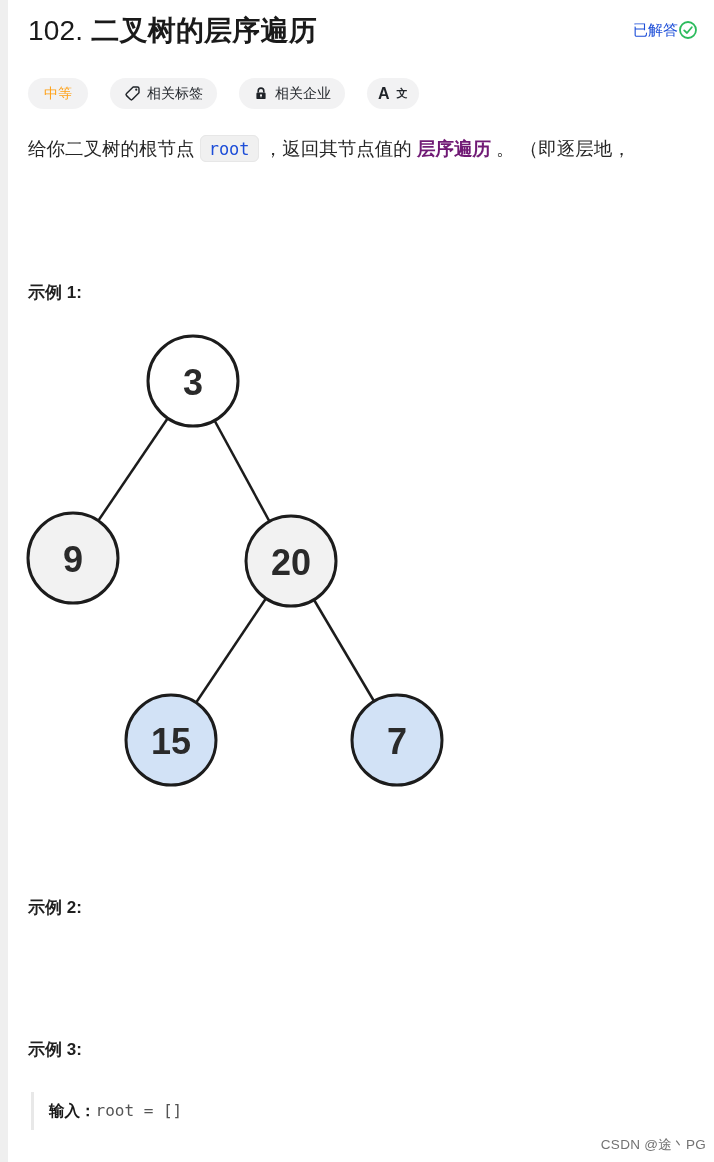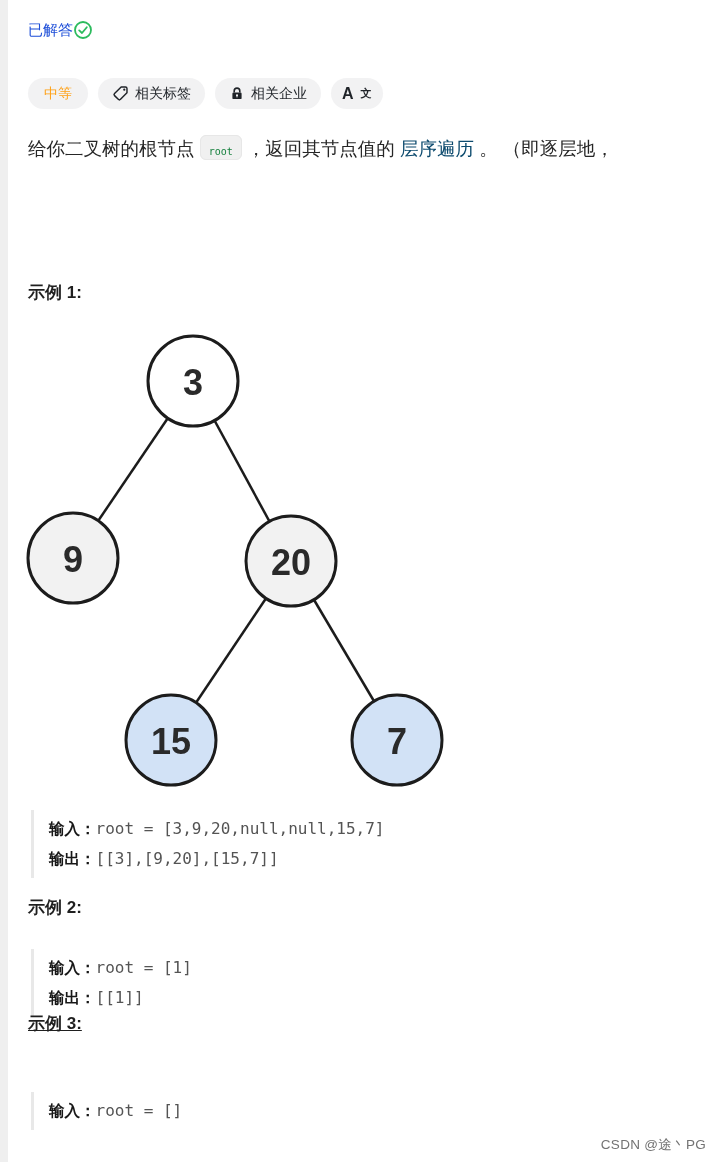--- a/index.html
+++ b/index.html
@@ -9,40 +9,40 @@
 
   .left-strip { position:absolute; left:0; top:0; width:8px; height:1162px; background:#efefef; }
 
   
   .header { position:absolute; left:28px; top:14px; width:670px; display:flex; justify-content:space-between; align-items:flex-start; }
   .title { font-size:28px; line-height:34px; color:#1a1a1a; font-weight:400; letter-spacing:0.2px; }
   .title .ttl { font-weight:800; }
   .solved { display:flex; align-items:center; margin-top:6px; color:#1d4ed8; font-size:15px; white-space:nowrap;text-align:right; }
 
   
-  .pills { position:absolute; left:28px; top:78px; display:flex; gap:10px; align-items:center;justify-content:center; }
+  .pills { position:absolute; left:28px; top:78px; display:flex; gap:22px; align-items:center;justify-content:center; }
   .pill { height:31px; border:none; border-radius:16px; background:#f2f2f3; padding:0 14px;
           font-size:14px; color:#1f2328; display:inline-flex; align-items:center; gap:6px;
           font-family:inherit; cursor:pointer; white-space:nowrap; }
   .pill-difficulty { color:#ffa116; padding:0 16px; }
   .pill-translate { padding:0 11px; }
   .t-a { font-size:16px; font-weight:600; }
   .t-wen { font-size:11px; font-weight:700; margin-left:1px; }
 
   
   .description { position:absolute; left:28px; top:131px; width:668px; font-size:18.5px; line-height:35px; color:#262626; }
-  .description strong { font-weight:400; color:#0c4a6e; }
-  .inline-code { font-family:"DejaVu Sans Mono","Liberation Mono",monospace; font-size:10px;
-                 background:#f0f0f0; border:1px solid #e7e7e7; border-radius:6px; padding:10px 8px 2px; color:#15803d; }
+  .description strong { font-weight:700; color:#701a75; }
+  .inline-code { font-family:"DejaVu Sans Mono","Liberation Mono",monospace; font-size:17px;
+                 background:#f0f0f0; border:1px solid #e7e7e7; border-radius:6px; padding:3px 8px 2px; color:#1d4ed8; }
 
   
   .example-heading { position:absolute; left:28px; font-size:17px; line-height:24px; font-weight:700; color:#1f1f1f; }
   .h-ex1 { top:281px; }
   .h-ex2 { top:896px; }
-  .h-ex3 { top:1012px;text-decoration:underline; }
+  .h-ex3 { top:1038px; }
 
   
   .tree-figure { position:absolute; left:20px; top:333px; width:440px; height:462px; }
 
   
   .example-block { position:absolute; left:31px; width:640px; border-left:3px solid #e8e8e8; padding:4px 0 4px 15px; }
   .ex1 { top:810px; }
   .ex2 { top:949px; }
   .ex3 { top:1092px; }
   .ex-line { height:30px; line-height:30px; white-space:nowrap; }
@@ -54,20 +54,21 @@
   .icon { flex:0 0 auto; display:block; }
 </style>
 </head>
 <body>
 
 <div class="page">
 
   <div class="left-strip"></div>
 
   <div class="header">
+    <h1 class="title"><span>102.</span>&nbsp;<span class="ttl">二叉树的层序遍历</span></h1>
     <div class="solved">
       <span>已解答</span>
       <svg class="icon" width="20" height="20" viewBox="0 0 20 20">
         <circle cx="10" cy="10" r="8" fill="none" stroke="#2cbb5d" stroke-width="1.8"></circle>
         <polyline points="6.2,10.4 9,13 13.8,7.2" fill="none" stroke="#2cbb5d" stroke-width="1.8" stroke-linecap="round" stroke-linejoin="round"></polyline>
       </svg>
     </div>
   </div>
 
   <div class="pills">
@@ -108,25 +109,23 @@
       <circle cx="53" cy="225" r="45" fill="#f2f2f2" stroke="#1c1c1c" stroke-width="3"></circle>
       <text x="53" y="226" text-anchor="middle" dominant-baseline="central" font-size="36" font-weight="bold" fill="#2a2a2a" font-family="&quot;Liberation Sans&quot;,&quot;DejaVu Sans&quot;,sans-serif">9</text>
       <circle cx="271" cy="228" r="45" fill="#f2f2f2" stroke="#1c1c1c" stroke-width="3"></circle>
       <text x="271" y="229" text-anchor="middle" dominant-baseline="central" font-size="36" font-weight="bold" fill="#2a2a2a" font-family="&quot;Liberation Sans&quot;,&quot;DejaVu Sans&quot;,sans-serif">20</text>
       <circle cx="151" cy="407" r="45" fill="#d2e2f6" stroke="#1c1c1c" stroke-width="3"></circle>
       <text x="151" y="408" text-anchor="middle" dominant-baseline="central" font-size="36" font-weight="bold" fill="#2a2a2a" font-family="&quot;Liberation Sans&quot;,&quot;DejaVu Sans&quot;,sans-serif">15</text>
       <circle cx="377" cy="407" r="45" fill="#d2e2f6" stroke="#1c1c1c" stroke-width="3"></circle>
       <text x="377" y="408" text-anchor="middle" dominant-baseline="central" font-size="36" font-weight="bold" fill="#2a2a2a" font-family="&quot;Liberation Sans&quot;,&quot;DejaVu Sans&quot;,sans-serif">7</text>
     </svg>
 
-  <pre class="example-block ex1"><div class="ex-line"><span class="ex-label">输入：</span><span class="ex-code">root = [3,9,20,null,null,15,7]</span></div><div class="ex-line"><span class="ex-label">输出：</span><span class="ex-code">[[3],[9,20],[15,7]]</span></div></pre>
 
   <h3 class="example-heading h-ex2">示例 2:</h3>
 
-  <pre class="example-block ex2"><div class="ex-line"><span class="ex-label">输入：</span><span class="ex-code">root = [1]</span></div><div class="ex-line"><span class="ex-label">输出：</span><span class="ex-code">[[1]]</span></div></pre>
 
   <h3 class="example-heading h-ex3">示例 3:</h3>
 
   <pre class="example-block ex3"><div class="ex-line"><span class="ex-label">输入：</span><span class="ex-code">root = []</span></div></pre>
 
   <div class="watermark">CSDN @途丶PG</div>
 
 </div>
 
 </body></html>

